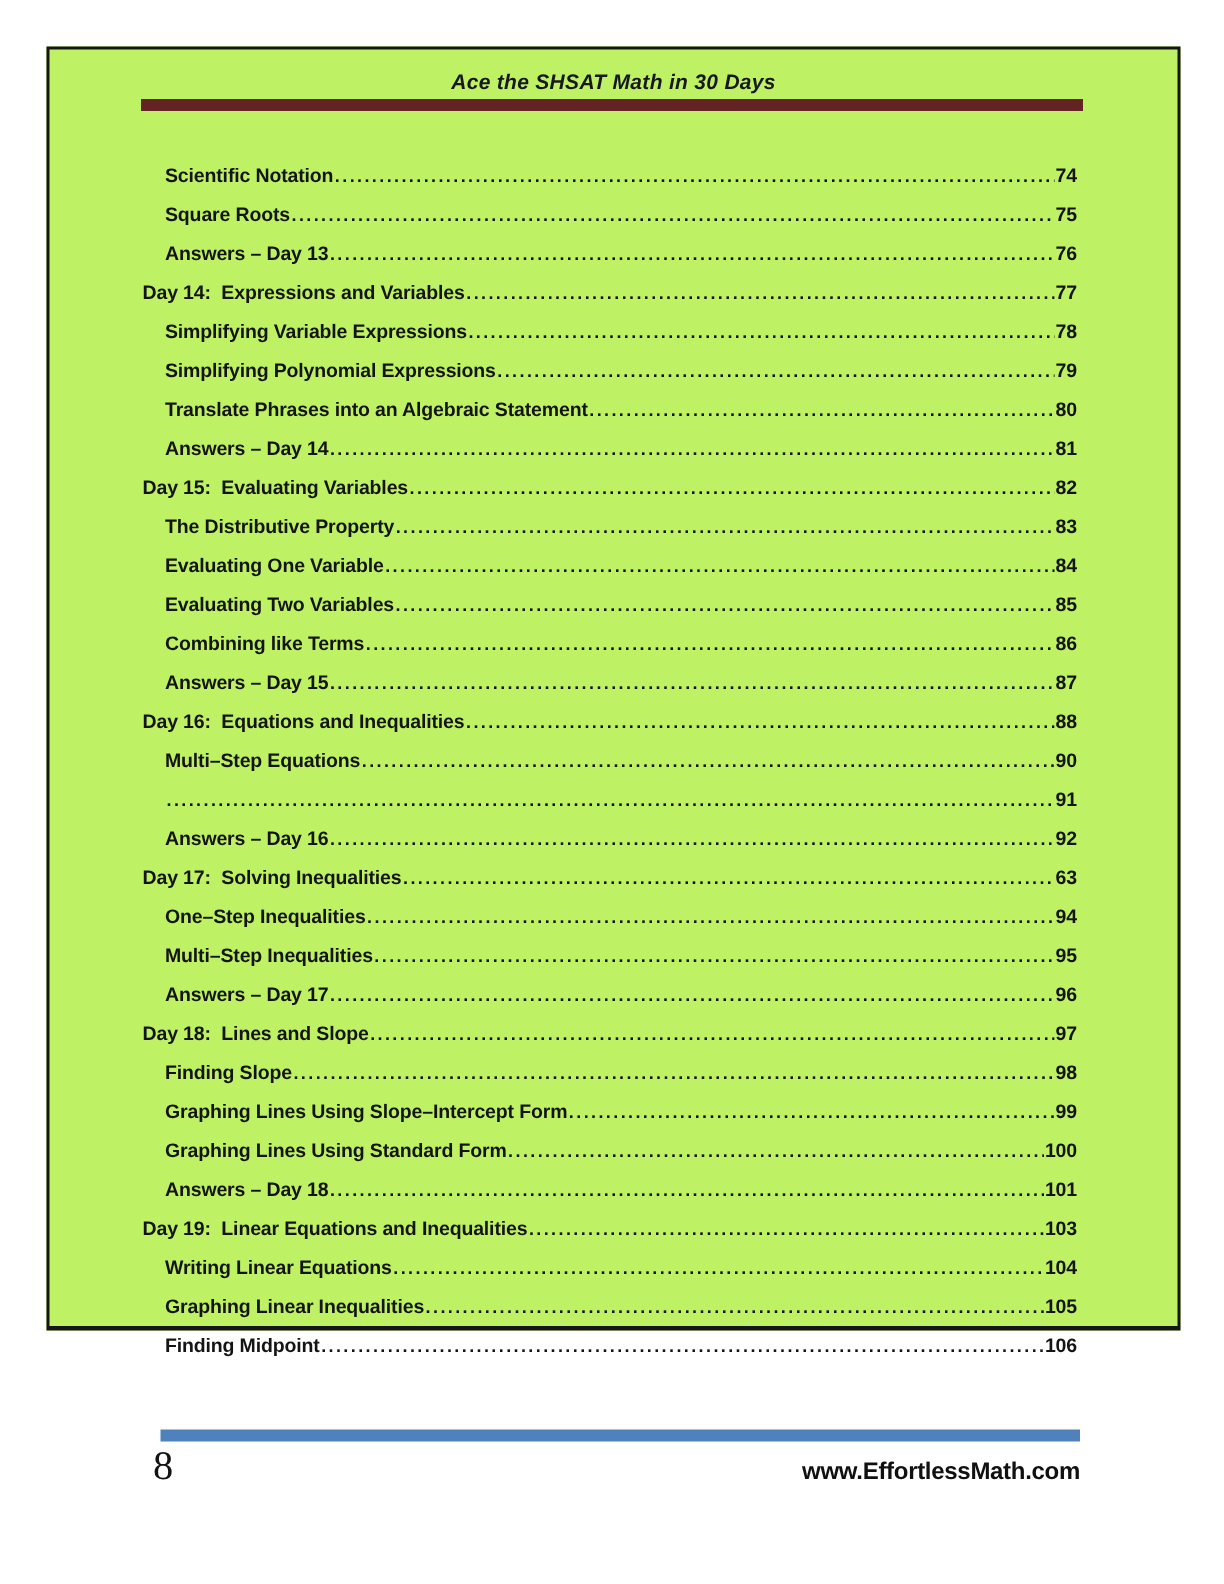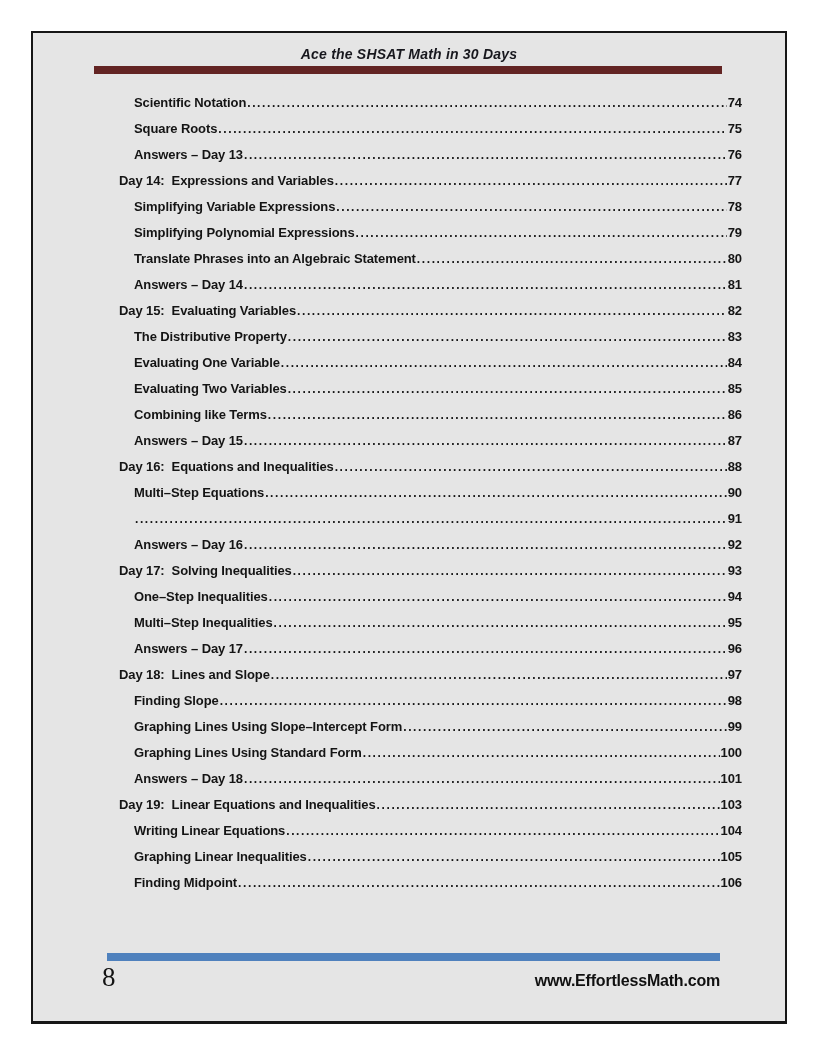--- a/index.html
+++ b/index.html
@@ -12,25 +12,25 @@
     height: 1056px;
     position: relative;
     font-family: "Liberation Sans", sans-serif;
     color: #141414;
   }
   .page-frame {
     position: absolute;
     left: 31px;
     top: 31px;
     width: 756px;
-    height: 993px;
+    height: 856px;
     box-sizing: border-box;
     border: 2px solid #161616;
     border-bottom-width: 3px;
-    background: #e5e5e5;
+    background: #bef264;
   }
   .book-title {
     position: absolute;
     top: 13px;
     left: 0;
     right: 0;
     text-align: center;
     font-size: 14px;
     font-weight: 700;
     font-style: italic;
@@ -39,24 +39,23 @@
   }
   .header-rule {
     position: absolute;
     top: 33px;
     left: 61px;
     width: 628px;
     height: 8px;
   }
   .toc {
     position: absolute;
-    top: 57px;
+    top: 71px;
     left: 62px;
     width: 623px;
-    margin-left: 24px;
   }
   .toc-row {
     display: flex;
     align-items: baseline;
     height: 26px;
     line-height: 26px;
     font-size: 13px;
     font-weight: 700;
     letter-spacing: -0.1px;
     white-space: nowrap;
@@ -229,21 +228,21 @@
 
       <div class="toc-row level-sub">
         <span class="toc-label">Answers – Day 16</span>
         <span class="toc-dots"></span>
         <span class="toc-page">92</span>
       </div>
 
       <div class="toc-row level-day">
         <span class="toc-label">Day 17:  Solving Inequalities</span>
         <span class="toc-dots"></span>
-        <span class="toc-page">93</span>
+        <span class="toc-page">63</span>
       </div>
 
       <div class="toc-row level-sub">
         <span class="toc-label">One–Step Inequalities</span>
         <span class="toc-dots"></span>
         <span class="toc-page">94</span>
       </div>
 
       <div class="toc-row level-sub">
         <span class="toc-label">Multi–Step Inequalities</span>

